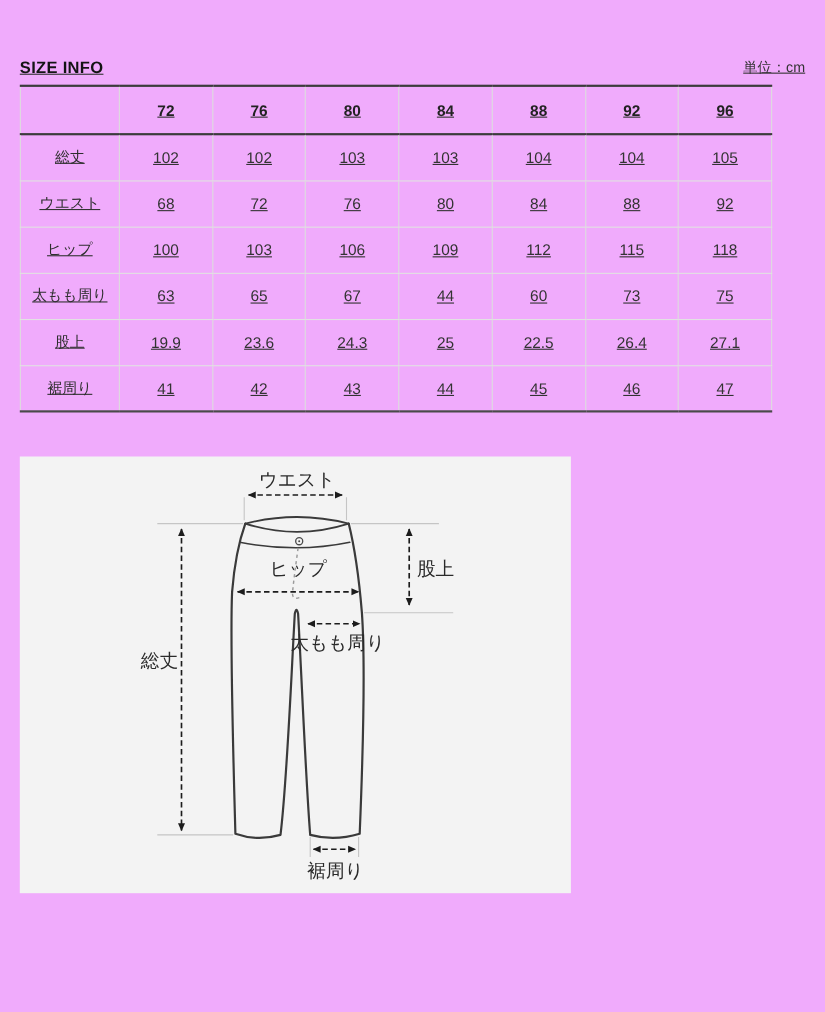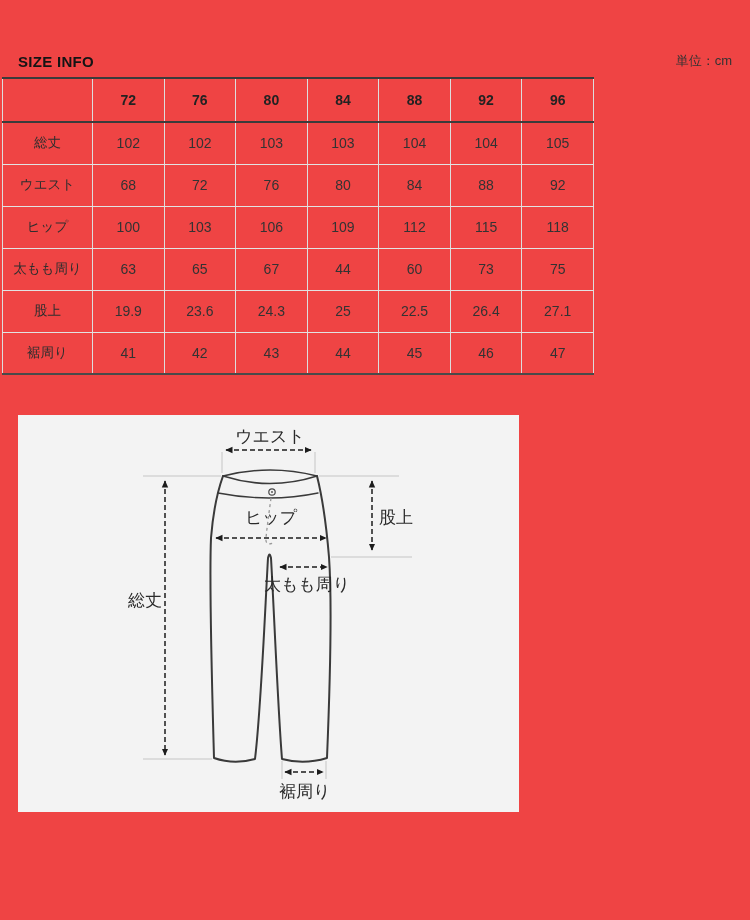--- a/index.html
+++ b/index.html
@@ -1,26 +1,26 @@
 <!DOCTYPE html>
 <html><head>
 <meta charset="utf-8">
 <style>
   * { margin: 0; padding: 0; box-sizing: border-box; }
   html, body { background: #ffffff; }
   body { width: 750px; height: 920px; font-family: "Liberation Sans", "DejaVu Sans", sans-serif; color: #333; }
-  .page { position: relative; width: 750px; height: 920px; background: #ef4444; overflow: hidden; }
+  .page { position: relative; width: 750px; height: 920px; background: #f0abfc; overflow: hidden; text-decoration: underline; }
 
   
   .header-row { display: flex; justify-content: space-between; align-items: flex-end; margin: 52px 18px 7px 18px; }
   .page-title { font-size: 15px; font-weight: bold; color: #141414; letter-spacing: 0.3px; }
   .unit-label { font-size: 13px; color: #333; margin-left: 28px; }
 
   
-  table.size-table { width: 592px; margin: 0 2px; border-collapse: collapse; table-layout: fixed; }
+  table.size-table { width: 684px; margin: 0 18px; border-collapse: collapse; table-layout: fixed; }
   .size-table col.label-col { width: 90px; }
   .size-table th, .size-table td { text-align: center; vertical-align: middle; font-size: 14px; color: #333; border-left: 1px solid #ddd; border-right: 1px solid #ddd; }
   .size-table thead th { height: 44px; font-weight: bold; color: #222; border-top: 2px solid #3b3b3b; border-bottom: 2px solid #3b3b3b; }
   .size-table tbody td, .size-table tbody th { height: 42px; font-weight: normal; border-bottom: 1px solid #e2e2e2; }
   .size-table tbody tr:last-child td, .size-table tbody tr:last-child th { border-bottom: 2px solid #4a4a4a; }
   .size-table tbody th.row-label { font-size: 13.5px; color: #2e2e2e; }
 
   
   .diagram-panel { width: 501px; height: 397px; margin: 40px 0 0 18px; background: #f3f3f3; }
   .diagram-panel svg { display: block; }

